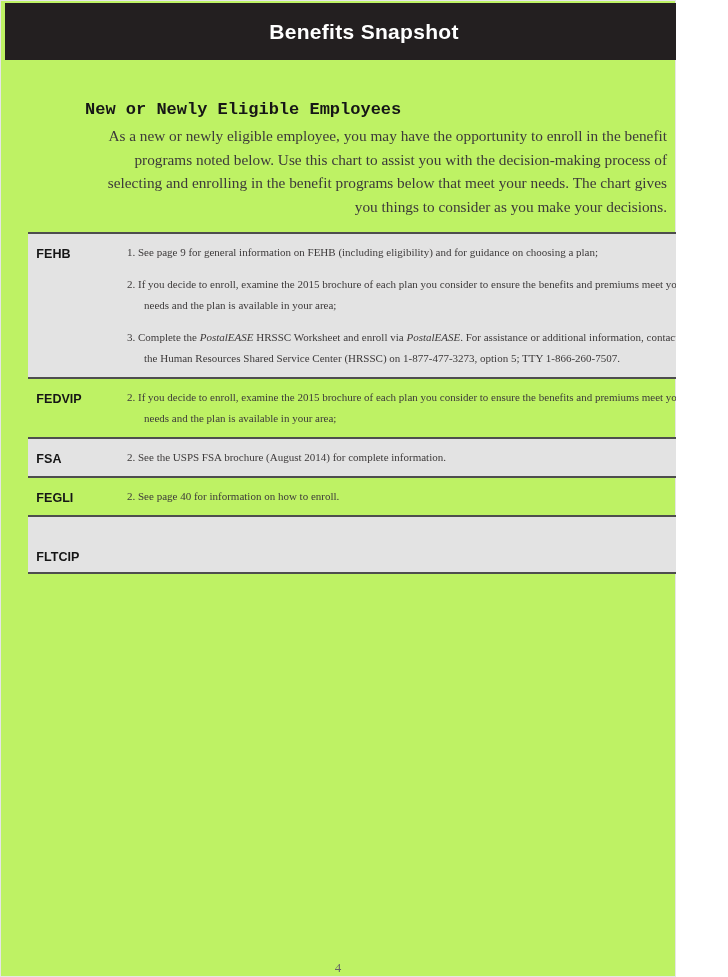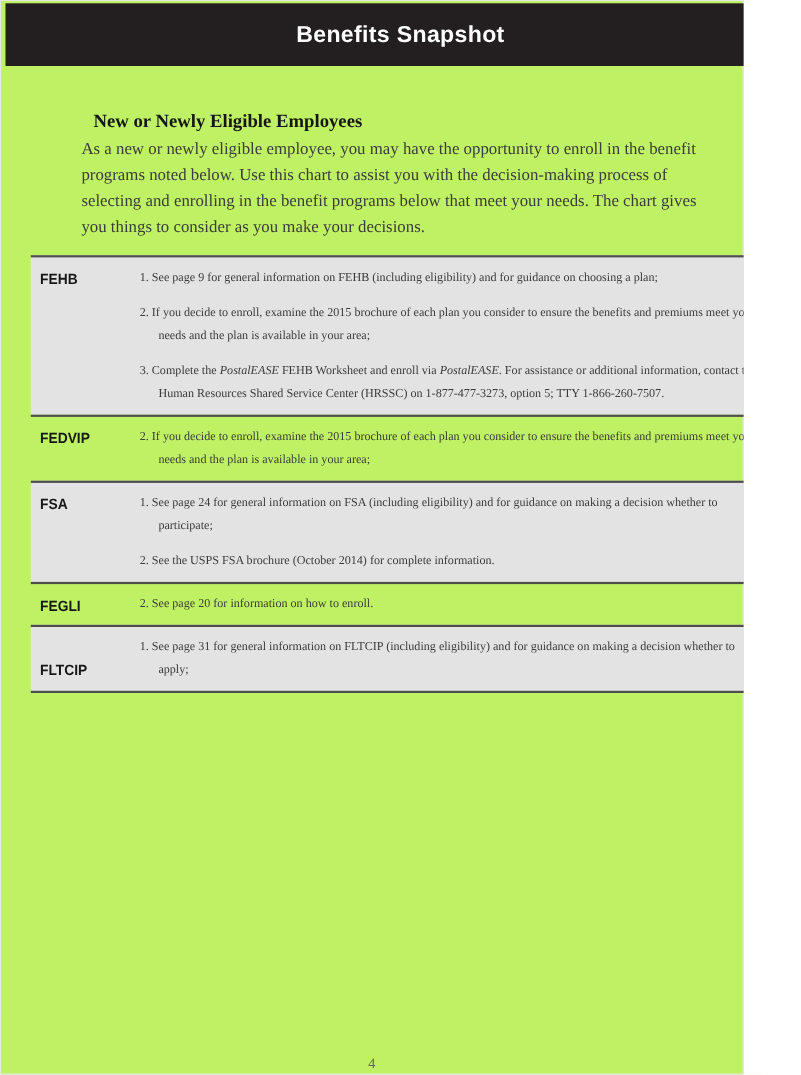--- a/index.html
+++ b/index.html
@@ -35,32 +35,33 @@
   .titlebar .title-text{
     font-family:"Liberation Sans","DejaVu Sans",sans-serif;
     font-weight:bold;
     font-size:21px;
     letter-spacing:.3px;
     color:var(--header-text);
   }
   .section-heading{
     position:absolute;
     top:100px;left:85px;
-    font-family:Liberation Serif, serif;
+    font-family:Liberation Mono, monospace;
     font-weight:bold;
     font-size:17px;
     color:var(--heading-text);
   }
   .intro{
     position:absolute;
-    top:124px;left:74px;
+    top:124px;left:85px;
     width:582px;
     font-size:15.3px;
     line-height:23.5px;
     color:var(--body-text);
+    text-align:right;
   }
   .benefits{
     position:absolute;
     top:232px;left:28px;
     width:676px;
   }
   .row{
     display:flex;
     border-top:2px solid var(--rule);
     padding:8px 0 8px 0;
@@ -122,50 +123,48 @@
   <h2 class="section-heading">New or Newly Eligible Employees</h2>
 
   <p class="intro">As a new or newly eligible employee, you may have the opportunity to enroll in the benefit programs noted below. Use this chart to assist you with the decision-making process of selecting and enrolling in the benefit programs below that meet your needs. The chart gives you things to consider as you make your decisions.</p>
 
   <section class="benefits">
   <div class="row shaded">
     <div class="row-label">FEHB</div>
     <div class="items">
           <div class="item"><span class="num">1. </span><span>See page 9 for general information on FEHB (including eligibility) and for guidance on choosing a plan;</span></div>
           <div class="item"><span class="num">2. </span><span>If you decide to enroll, examine the 2015 brochure of each plan you consider to ensure the benefits and premiums meet your needs and the plan is available in your area;</span></div>
-          <div class="item"><span class="num">3. </span><span>Complete the </span><em>PostalEASE</em><span> FEHB Worksheet and enroll via </span><em>PostalEASE</em><span>. For assistance or additional information, contact the Human Resources Shared Service Center (HRSSC) on 1-877-477-3273, option 5; TTY 1-866-260-7507.</span></div>
+          <div class="item"><span class="num">3. </span><span>Complete the </span><em>PostalEASE</em><span> HRSSC Worksheet and enroll via </span><em>PostalEASE</em><span>. For assistance or additional information, contact the Human Resources Shared Service Center (HRSSC) on 1-877-477-3273, option 5; TTY 1-866-260-7507.</span></div>
         </div>
   </div>
 
   <div class="row">
     <div class="row-label">FEDVIP</div>
     <div class="items">
           <div class="item"><span class="num">2. </span><span>If you decide to enroll, examine the 2015 brochure of each plan you consider to ensure the benefits and premiums meet your needs and the plan is available in your area;</span></div>
         </div>
   </div>
 
   <div class="row shaded">
     <div class="row-label">FSA</div>
     <div class="items">
-          <div class="item"><span class="num">1. </span><span>See page 24 for general information on FSA (including eligibility) and for guidance on making a decision whether to participate;</span></div>
-          <div class="item"><span class="num">2. </span><span>See the USPS FSA brochure (October 2014) for complete information.</span></div>
+          <div class="item"><span class="num">2. </span><span>See the USPS FSA brochure (August 2014) for complete information.</span></div>
         </div>
   </div>
 
   <div class="row">
     <div class="row-label">FEGLI</div>
     <div class="items">
-          <div class="item"><span class="num">2. </span><span>See page 20 for information on how to enroll.</span></div>
+          <div class="item"><span class="num">2. </span><span>See page 40 for information on how to enroll.</span></div>
         </div>
   </div>
 
   <div class="row shaded">
     <div class="row-label offset">FLTCIP</div>
     <div class="items">
-          <div class="item"><span class="num">1. </span><span>See page 31 for general information on FLTCIP (including eligibility) and for guidance on making a decision whether to apply;</span></div>
         </div>
   </div>
 </section>
 
   <footer class="page-footer">
     <span class="page-num">4</span>
   </footer>
 
 </div>
 

